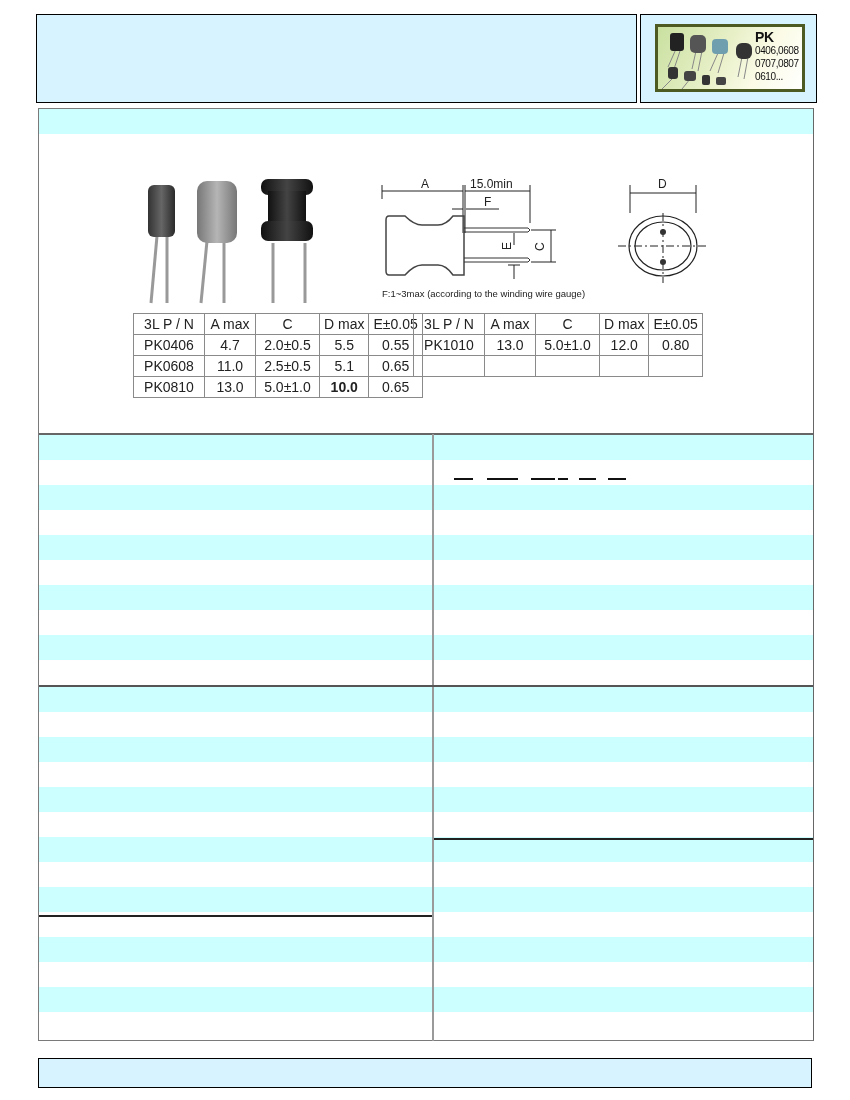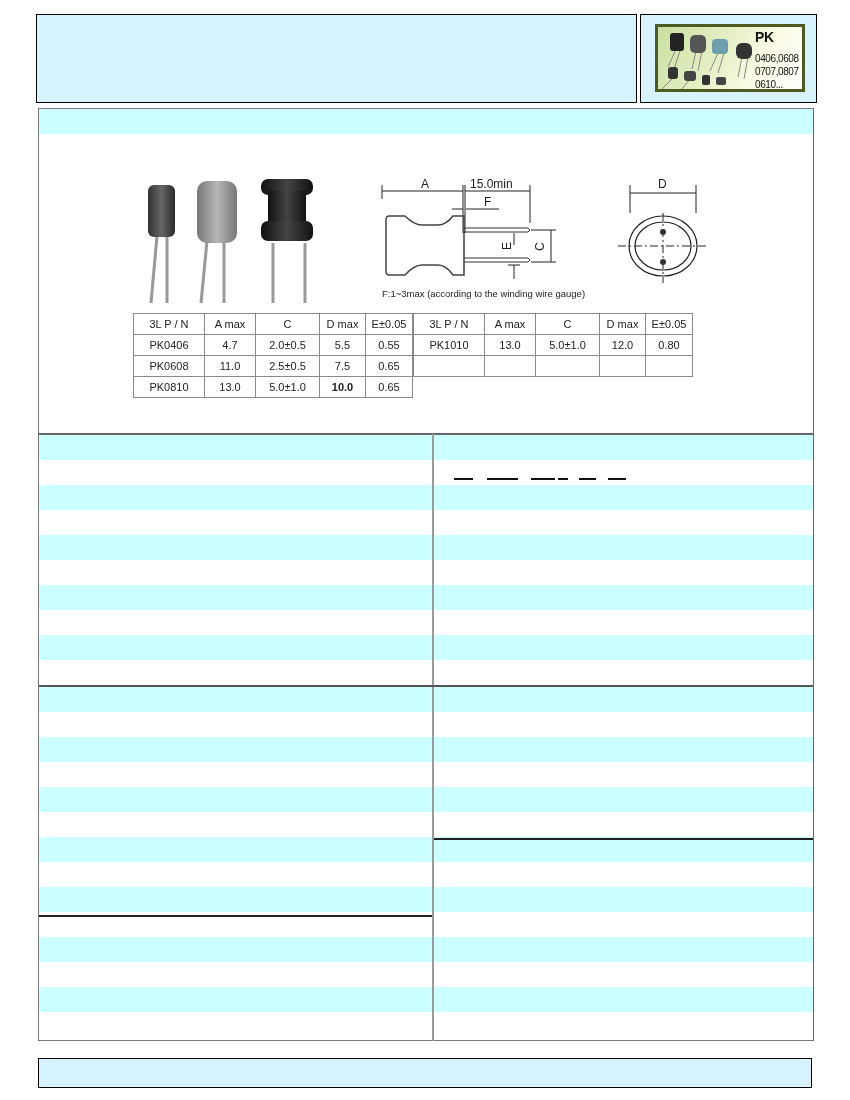--- a/index.html
+++ b/index.html
@@ -3,25 +3,25 @@
 <meta charset="utf-8">
 <style>
   html, body { margin:0; padding:0; background:#ffffff; }
   body { width:850px; height:1100px; position:relative; font-family:"Liberation Sans", sans-serif; overflow:hidden; }
   .abs { position:absolute; box-sizing:border-box; }
   .header-box { left:36px; top:14px; width:601px; height:89px; background:#d6f3ff; border:1px solid #000; }
   .thumb-box { left:640px; top:14px; width:177px; height:89px; background:#d6f3ff; border:1px solid #000; }
   .thumb-inner { position:absolute; left:14px; top:9px; width:150px; height:68px; border:3px solid #4d5a22; box-sizing:border-box;
     background:linear-gradient(120deg,#c9e0a0 0%,#e8f0c8 45%,#fbfbe6 70%,#ffffff 100%); overflow:hidden; }
   .thumb-text { position:absolute; left:97px; top:4px; font-size:10px; color:#111; line-height:13px; letter-spacing:-0.4px; }
-  .thumb-text .big { font-size:14px; font-weight:bold; display:block; margin-bottom:8px; }
+  .thumb-text .big { font-size:14px; font-weight:bold; display:block; margin-bottom:0; }
   .main { left:38px; top:108px; width:776px; height:933px; border:1px solid #7a7a7a; border-right-color:#666; background:#fff; }
   .stripe { position:absolute; left:0; right:0; height:25px; }
   .cyan { background:#ccffff; }
-  table.spec { border-collapse:collapse; font-size:11px; color:#222; position:absolute; }
+  table.spec { border-collapse:collapse; font-size:14px; color:#222; position:absolute; }
   table.spec td { border:1px solid #8a8a8a; height:20px; text-align:center; padding:0 4px; white-space:nowrap; }
   .b { font-weight:bold; }
   .col-div { position:absolute; top:325px; width:2px; background:#9a9a9a; }
   .hline { position:absolute; height:2px; background:#555; }
   .footer-box { left:38px; top:1058px; width:774px; height:30px; background:#d6f3ff; border:1px solid #000; }
   .dash { position:absolute; height:2px; background:#111; top:478px; }
 </style>
 </head>
 <body>
 
@@ -149,21 +149,21 @@
       <td>PK0406</td>
       <td>4.7</td>
       <td>2.0±0.5</td>
       <td>5.5</td>
       <td>0.55</td>
     </tr>
     <tr>
       <td>PK0608</td>
       <td>11.0</td>
       <td>2.5±0.5</td>
-      <td>7.5</td>
+      <td>5.1</td>
       <td>0.65</td>
     </tr>
     <tr>
       <td>PK0810</td>
       <td>13.0</td>
       <td>5.0±1.0</td>
       <td class="b">10.0</td>
       <td>0.65</td>
     </tr>
   </tbody>

